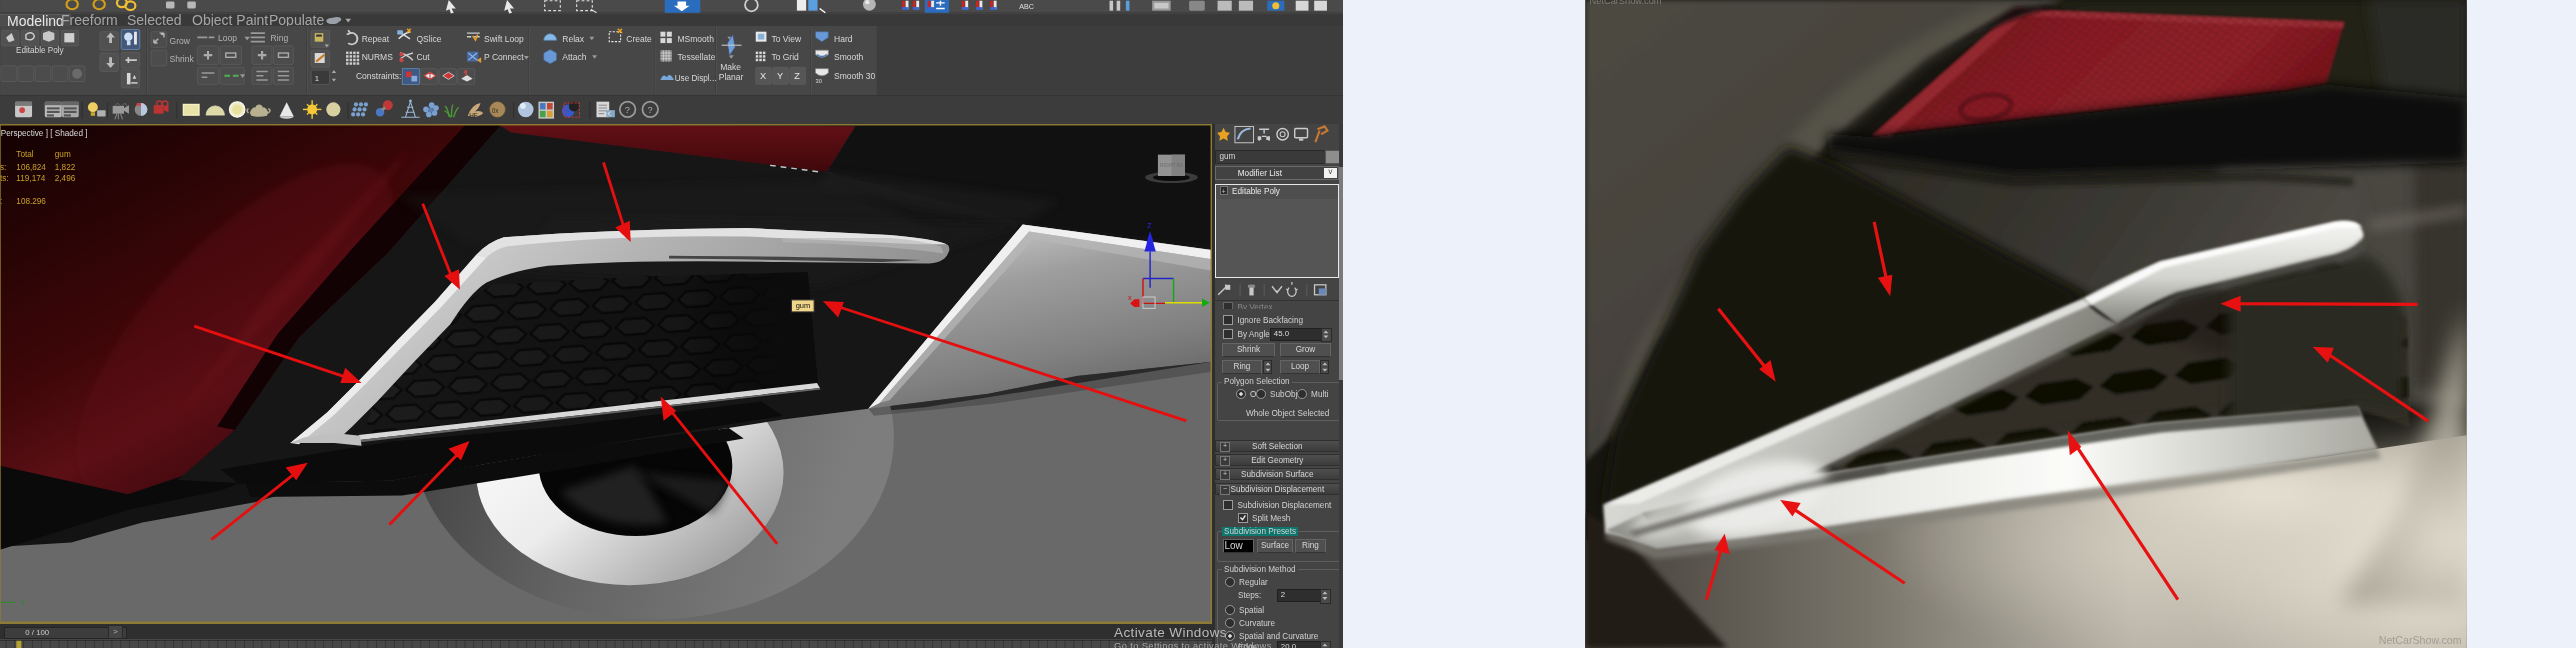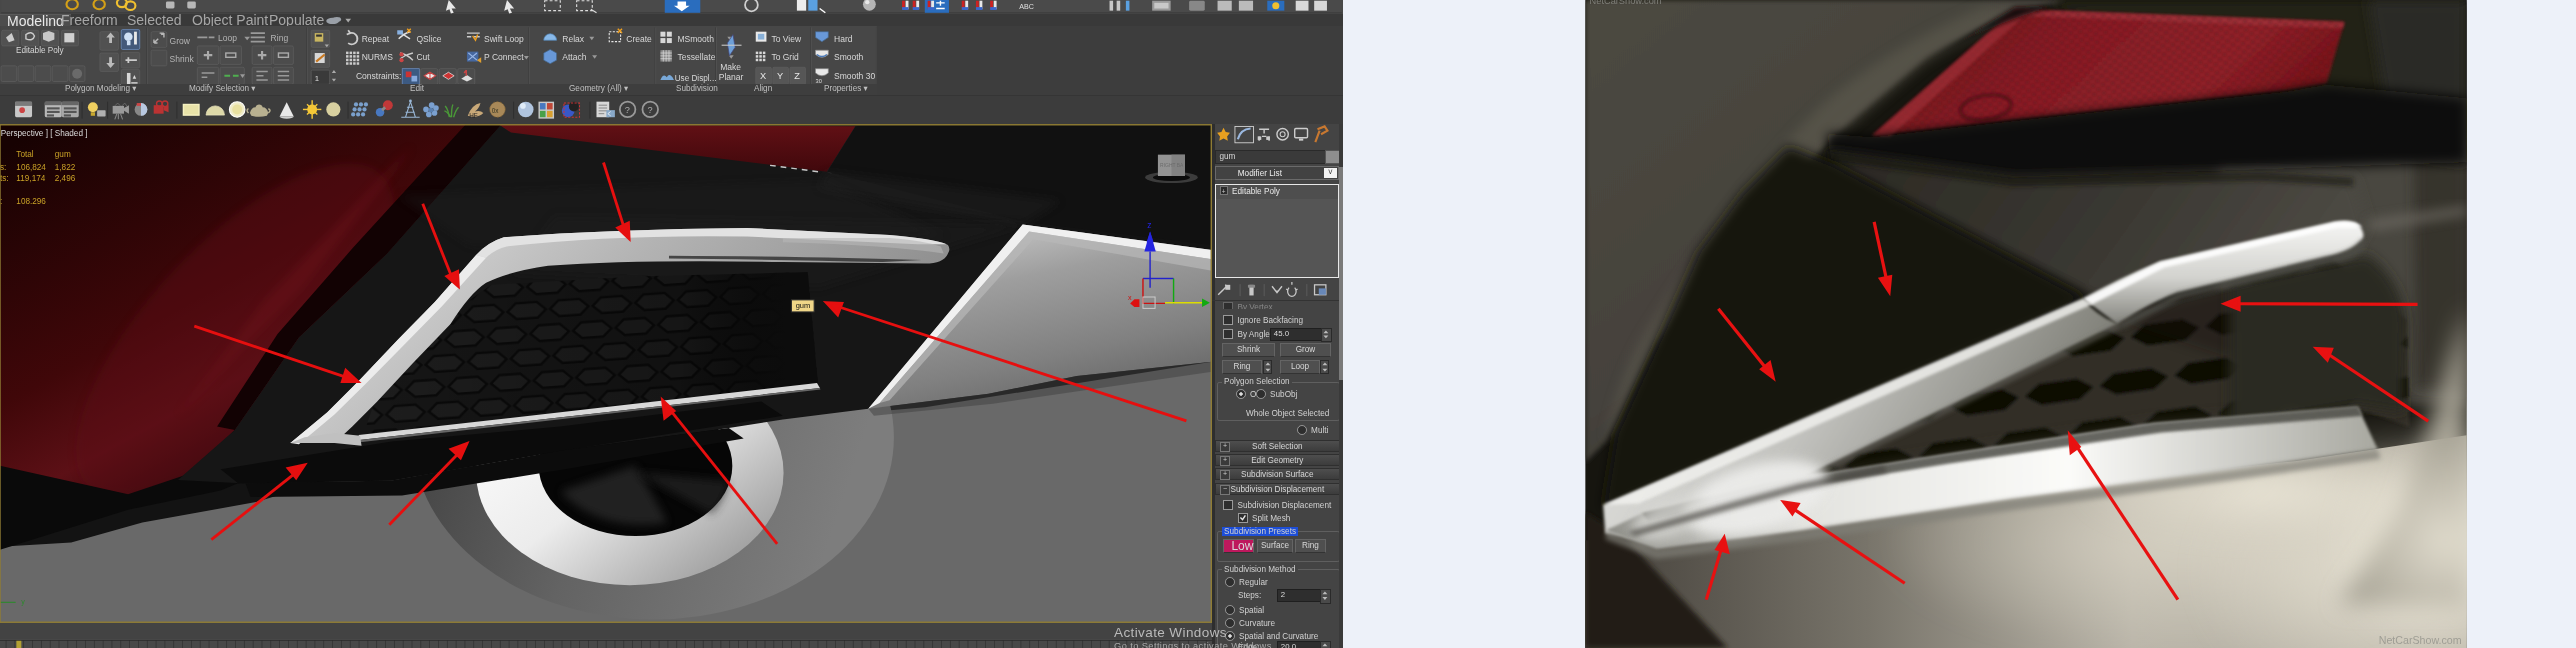--- a/index.html
+++ b/index.html
@@ -293,29 +293,20 @@
         <path d="M1146,8 l18,0 0,8 -9,6 -9,-6 Z" fill="#6898d8" stroke="#446688"></path>
         <text x="1172" y="22" font-size="12" fill="#d8d8d8" font-family="Liberation Sans">Hard</text>
         <path d="M1146,34 l18,0 0,6 q-9,8 -18,0 Z" fill="#e8e8e8" stroke="#888"></path>
         <path d="M1148,40 q7,6 14,0" stroke="#4878b8" stroke-width="2" fill="none"></path>
         <text x="1172" y="48" font-size="12" fill="#d8d8d8" font-family="Liberation Sans">Smooth</text>
         <path d="M1146,60 l18,0 0,6 q-9,8 -18,0 Z" fill="#e8e8e8" stroke="#888"></path>
         <text x="1146" y="80" font-size="8" fill="#ddd" font-family="Liberation Sans">30</text>
         <text x="1172" y="74" font-size="12" fill="#d8d8d8" font-family="Liberation Sans">Smooth 30</text>
       </svg></div>
   <div id="ribbonend" class="abs"></div>
-  <div id="grouplabels" class="abs">
-    <span style="left:65px;">Polygon Modeling ▾</span>
-    <span style="left:189px;">Modify Selection ▾</span>
-    <span style="left:410px;">Edit</span>
-    <span style="left:569px;">Geometry (All) ▾</span>
-    <span style="left:676px;">Subdivision</span>
-    <span style="left:754px;">Align</span>
-    <span style="left:824px;">Properties ▾</span>
-  </div>
   <div id="iconrow" class="abs"><svg width="712" height="29" viewBox="0 0 1000 41" xmlns="http://www.w3.org/2000/svg">
         <rect x="18" y="8" width="24" height="22" rx="2" fill="#c8c8c8"></rect>
         <rect x="18" y="8" width="24" height="6" fill="#7a7a7a"></rect>
         <circle cx="28" cy="20" r="4" fill="#cc4444"></circle>
         <rect x="60" y="8" width="24" height="22" rx="2" fill="#b8b8b8"></rect>
         <rect x="60" y="8" width="24" height="5" fill="#666"></rect>
         <rect x="63" y="16" width="18" height="3" fill="#555"></rect>
         <rect x="63" y="21" width="18" height="3" fill="#555"></rect>
         <rect x="63" y="26" width="10" height="3" fill="#555"></rect>
         <rect x="84" y="8" width="24" height="22" rx="2" fill="#a8a8a8"></rect>
@@ -581,20 +572,24 @@
     <text x="0" y="112">:</text>
           <text x="23" y="112">108.296</text>
   </g>
   <g stroke-width="1.5" fill="none">
     <path d="M0,672 L22,672" stroke="#2a8a2a"></path>
     <text x="30" y="675" font-size="10" fill="#2a8a2a" stroke="none">y</text>
   </g>
   <rect x="0" y="1" width="1702" height="699" fill="none" stroke="#8f7c34" stroke-width="2"></rect>
   </svg>
   </div>
+  <div id="timeline" class="abs">
+      <div style="position:absolute;left:4.3px;top:2.8px;width:101px;height:10.7px;background:#3d3d3d;border:0.7px solid #242424;color:#cccccc;font-size:7.8px;line-height:10.7px;padding-left:20px;">0 / 100</div>
+<div style="position:absolute;left:108px;top:1.4px;width:13px;height:12px;background:#454545;border:0.7px solid #2a2a2a;color:#bbb;font-size:7.8px;line-height:12px;text-align:center;">&gt;</div>
+    </div>
   <div id="trackbar" class="abs" style="width:1212px;"><svg width="1212" height="9.3" viewBox="0 0 1703 13">
         <rect width="1703" height="13" fill="#484848"></rect>
         <rect x="8" y="0" width="1" height="13" fill="#303030"></rect>
         <rect x="20.4" y="0" width="1" height="13" fill="#303030"></rect>
         <rect x="32.8" y="0" width="1" height="13" fill="#303030"></rect>
         <rect x="45.199999999999996" y="0" width="1" height="13" fill="#303030"></rect>
         <rect x="57.599999999999994" y="0" width="1" height="13" fill="#303030"></rect>
         <rect x="70.0" y="0" width="1" height="13" fill="#303030"></rect>
         <rect x="82.4" y="0" width="1" height="13" fill="#303030"></rect>
         <rect x="94.80000000000001" y="0" width="1" height="13" fill="#303030"></rect>
@@ -781,33 +776,33 @@
           <path d="M5.5,2 L9,6 L2,6 Z M5.5,15 L9,11 L2,11 Z" fill="#bbb"></path>
         </svg></div>
       <div style="position:absolute;background:#4f4f4f;border:0.7px solid #646464;border-bottom-color:#333;color:#d8d8d8;font-size:8.2px;text-align:center;box-sizing:border-box;left:68px;top:236px;width:40px;height:13.5px;line-height:12px;">Loop</div>
       <div style="position:absolute;left:108px;top:236px;width:9.3px;height:13.5px;background:#4a4a4a;border:0.7px solid #2a2a2a;box-sizing:border-box;"><svg width="7.8" height="12" viewBox="0 0 11 17">
           <path d="M5.5,2 L9,6 L2,6 Z M5.5,15 L9,11 L2,11 Z" fill="#bbb"></path>
         </svg></div>
       <div style="position:absolute;left:5px;top:258px;width:121px;height:37px;border:0.7px solid #5f5f5f;border-radius:2.1px;"></div>
       <div style="color:#d2d2d2;font-size:8.2px;position:absolute;white-space:nowrap;left:10px;top:253px;background:#444;padding:0 2.1px;">Polygon Selection</div>
       <div style="color:#d2d2d2;font-size:8.2px;position:absolute;white-space:nowrap;left:24px;top:265px;"><span style="display:inline-block;width:7.8px;height:7.8px;background:#2e2e2e;border:0.7px solid #9a9a9a;border-radius:50%;vertical-align:-1.4px;margin-right:4.3px;background:radial-gradient(circle,#ddd 0 1.4px,#2e2e2e 2.1px);"></span>Off</div>
       <div style="color:#d2d2d2;font-size:8.2px;position:absolute;white-space:nowrap;left:44px;top:265px;"><span style="display:inline-block;width:7.8px;height:7.8px;background:#2e2e2e;border:0.7px solid #9a9a9a;border-radius:50%;vertical-align:-1.4px;margin-right:4.3px;"></span>SubObj</div>
-      <div style="color:#d2d2d2;font-size:8.2px;position:absolute;white-space:nowrap;left:85px;top:265px;margin-top:36px;"><span style="display:inline-block;width:7.8px;height:7.8px;background:#2e2e2e;border:0.7px solid #9a9a9a;border-radius:50%;vertical-align:-1.4px;margin-right:4.3px;"></span>Multi</div>
+      <div style="color:#d2d2d2;font-size:8.2px;position:absolute;white-space:nowrap;left:85px;top:265px;"><span style="display:inline-block;width:7.8px;height:7.8px;background:#2e2e2e;border:0.7px solid #9a9a9a;border-radius:50%;vertical-align:-1.4px;margin-right:4.3px;"></span>Multi</div>
       <div style="color:#d2d2d2;font-size:8.2px;position:absolute;white-space:nowrap;left:34px;top:285px;">Whole Object Selected</div>
       <div style="position:absolute;left:2.8px;width:125px;height:12px;background:linear-gradient(#4e4e4e,#3c3c3c);border:0.7px solid #2f2f2f;color:#d8d8d8;font-size:8.2px;text-align:center;line-height:11.4px;box-sizing:border-box;top:316px;"><span style="position:absolute;left:4.3px;top:1.4px;width:7.8px;height:7.8px;background:#3a3a3a;border:0.7px solid #777;color:#ccc;font-size:7.1px;line-height:6.4px;text-align:center;">+</span>Soft Selection</div>
       <div style="position:absolute;left:2.8px;width:125px;height:12px;background:linear-gradient(#4e4e4e,#3c3c3c);border:0.7px solid #2f2f2f;color:#d8d8d8;font-size:8.2px;text-align:center;line-height:11.4px;box-sizing:border-box;top:330px;"><span style="position:absolute;left:4.3px;top:1.4px;width:7.8px;height:7.8px;background:#3a3a3a;border:0.7px solid #777;color:#ccc;font-size:7.1px;line-height:6.4px;text-align:center;">+</span>Edit Geometry</div>
       <div style="position:absolute;left:2.8px;width:125px;height:12px;background:linear-gradient(#4e4e4e,#3c3c3c);border:0.7px solid #2f2f2f;color:#d8d8d8;font-size:8.2px;text-align:center;line-height:11.4px;box-sizing:border-box;top:344px;"><span style="position:absolute;left:4.3px;top:1.4px;width:7.8px;height:7.8px;background:#3a3a3a;border:0.7px solid #777;color:#ccc;font-size:7.1px;line-height:6.4px;text-align:center;">+</span>Subdivision Surface</div>
       <div style="position:absolute;left:2.8px;width:125px;height:12px;background:linear-gradient(#4e4e4e,#3c3c3c);border:0.7px solid #2f2f2f;color:#d8d8d8;font-size:8.2px;text-align:center;line-height:11.4px;box-sizing:border-box;top:359px;"><span style="position:absolute;left:4.3px;top:1.4px;width:7.8px;height:7.8px;background:#3a3a3a;border:0.7px solid #777;color:#ccc;font-size:7.1px;line-height:6.4px;text-align:center;">−</span>Subdivision Displacement</div>
       <div style="color:#d2d2d2;font-size:8.2px;position:absolute;white-space:nowrap;left:11.4px;top:376px;"><span style="display:inline-block;width:7.8px;height:7.8px;background:#2e2e2e;border:0.7px solid #9a9a9a;vertical-align:-1.4px;margin-right:4.3px;"></span>Subdivision Displacement</div>
       <div style="color:#d2d2d2;font-size:8.2px;position:absolute;white-space:nowrap;left:26px;top:389px;"><span style="display:inline-block;width:7.8px;height:7.8px;background:#2e2e2e;border:0.7px solid #9a9a9a;vertical-align:-1.4px;margin-right:4.3px;background:#2e2e2e;position:relative;"><svg style="position:absolute;left:0;top:0" width="7.8" height="7.8" viewBox="0 0 11 11">
             <path d="M2,5 L5,8 L9,2" stroke="#e8e8e8" stroke-width="2" fill="none"></path>
           </svg></span>Split Mesh</div>
       <div style="position:absolute;left:5px;top:407px;width:121px;height:28.5px;border:0.7px solid #5f5f5f;border-radius:2.1px;"></div>
-      <div style="color:#d2d2d2;font-size:8.2px;position:absolute;white-space:nowrap;left:10px;top:403px;background:#1d4ed8;padding:0 2.1px;">Subdivision Presets</div>
-      <div style="position:absolute;background:#be185d;border:0.7px solid #646464;border-bottom-color:#333;color:#d8d8d8;font-size:12px;text-align:right;box-sizing:border-box;left:11.4px;top:415px;width:31px;height:13.5px;line-height:12px;">Low</div>
+      <div style="color:#d2d2d2;font-size:8.2px;position:absolute;white-space:nowrap;left:10px;top:403px;background:#0f766e;padding:0 2.1px;">Subdivision Presets</div>
+      <div style="position:absolute;background:#000000;border:0.7px solid #646464;border-bottom-color:#333;color:#d8d8d8;font-size:10px;text-align:left;box-sizing:border-box;left:11.4px;top:415px;width:31px;height:13.5px;line-height:12px;">Low</div>
       <div style="position:absolute;background:#4f4f4f;border:0.7px solid #646464;border-bottom-color:#333;color:#d8d8d8;font-size:8.2px;text-align:center;box-sizing:border-box;left:45px;top:415px;width:36px;height:13.5px;line-height:12px;">Surface</div>
       <div style="position:absolute;background:#4f4f4f;border:0.7px solid #646464;border-bottom-color:#333;color:#d8d8d8;font-size:8.2px;text-align:center;box-sizing:border-box;left:83px;top:415px;width:31px;height:13.5px;line-height:12px;">Ring</div>
       <div style="position:absolute;left:5px;top:445px;width:121px;height:79px;border:0.7px solid #5f5f5f;border-radius:2.1px;border-bottom:none;"></div>
       <div style="color:#d2d2d2;font-size:8.2px;position:absolute;white-space:nowrap;left:10px;top:441px;background:#444;padding:0 2.1px;">Subdivision Method</div>
       <div style="color:#d2d2d2;font-size:8.2px;position:absolute;white-space:nowrap;left:13px;top:453px;"><span style="display:inline-block;width:7.8px;height:7.8px;background:#2e2e2e;border:0.7px solid #9a9a9a;border-radius:50%;vertical-align:-1.4px;margin-right:4.3px;"></span>Regular</div>
       <div style="color:#d2d2d2;font-size:8.2px;position:absolute;white-space:nowrap;left:26px;top:467px;">Steps:</div>
       <div style="position:absolute;left:65px;top:465px;width:41px;height:10.7px;background:#2e2e2e;border:0.7px solid #1f1f1f;color:#ddd;font-size:7.8px;line-height:10.7px;padding-left:2.8px;">2</div>
       <div style="position:absolute;left:108px;top:465px;width:9.3px;height:13px;background:#4a4a4a;border:0.7px solid #2a2a2a;"><svg width="7.8" height="11.4" viewBox="0 0 11 16">
           <path d="M5.5,2 L9,6 L2,6 Z M5.5,14 L9,10 L2,10 Z" fill="#bbb"></path>
         </svg></div>

